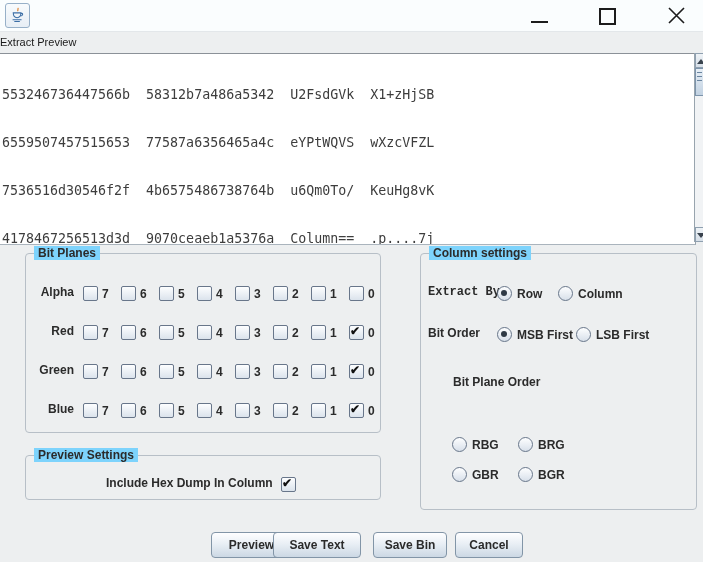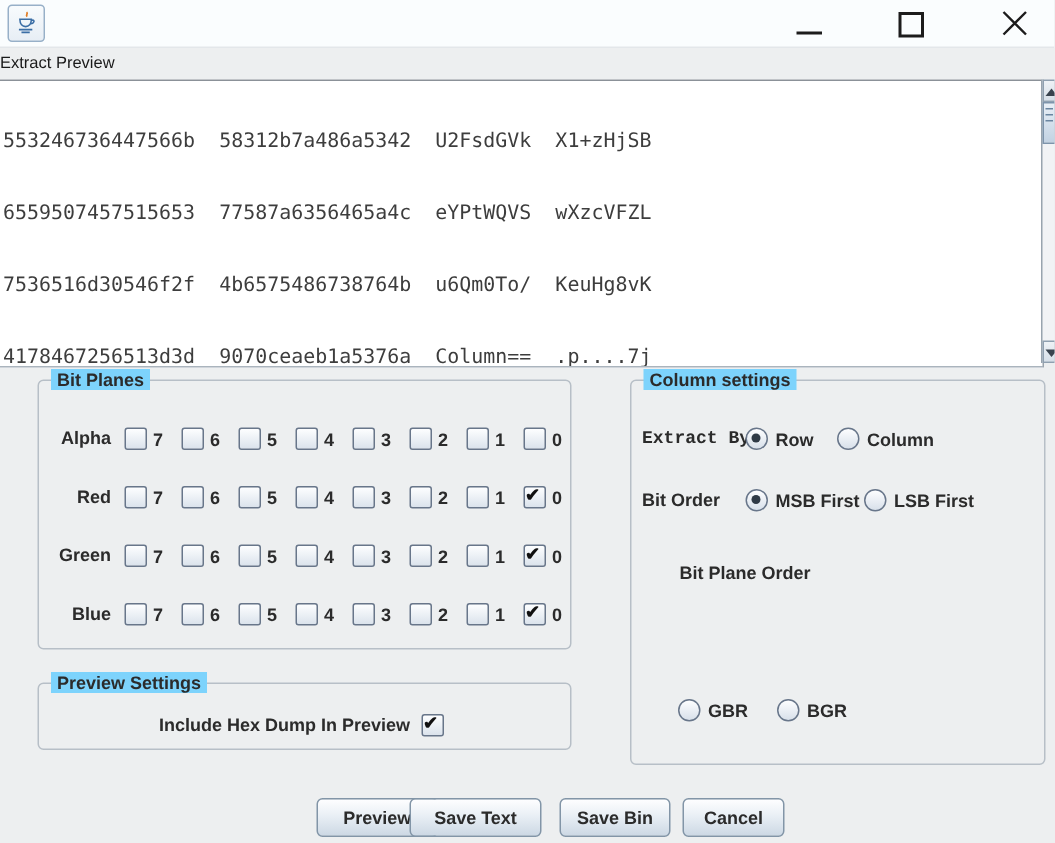--- a/index.html
+++ b/index.html
@@ -169,30 +169,34 @@
   <div class="row" style="left:0;top:71px;width:100%;text-decoration:underline;">
     <span class="lbl" style="position:absolute;left:7px;top:1px;">Bit Order</span>
     <span class="radg" style="left:76px"><span class="rb sel"></span><span class="rlabel">MSB First</span></span>
     <span class="radg" style="left:155px"><span class="rb"></span><span class="rlabel">LSB First</span></span>
   </div>
 
   <div class="row" style="left:0;top:120px;width:100%;">
     <span class="lbl" style="position:absolute;left:13px;top:1px;margin-left:19px;">Bit Plane Order</span>
   </div>
 
+  <div class="row" style="left:0;top:181px;width:100%;">
+    <span class="radg" style="left:31px"><span class="rb"></span><span class="rlabel">RBG</span></span>
+    <span class="radg" style="left:97px"><span class="rb"></span><span class="rlabel">BRG</span></span>
+  </div>
   <div class="row" style="left:0;top:211px;width:100%;">
     <span class="radg" style="left:31px"><span class="rb"></span><span class="rlabel">GBR</span></span>
     <span class="radg" style="left:97px"><span class="rb"></span><span class="rlabel">BGR</span></span>
   </div>
 </div>
 
 <div class="fieldset" style="left:25px;top:455px;width:356px;height:45px;">
   <span class="legend">Preview Settings</span>
   <div class="row" style="left:0;top:19px;width:100%;">
-    <span class="lbl" style="position:absolute;left:80px;top:1px;">Include Hex Dump In Preview</span>
+    <span class="lbl" style="position:absolute;left:80px;top:1px;">Include Hex Dump In Column</span>
     <span class="cbg" style="left:255px"><span class="cb"><span class="check-glyph">✔</span></span></span>
   </div>
 </div>
 
 <div class="btn" style="left:183px;width:81px;margin-left:28px;">Preview</div>
 <div class="btn" style="left:273px;width:88px;">Save Text</div>
 <div class="btn" style="left:373px;width:74px;">Save Bin</div>
 <div class="btn" style="left:455px;width:68px;">Cancel</div>
 
 </body></html>

